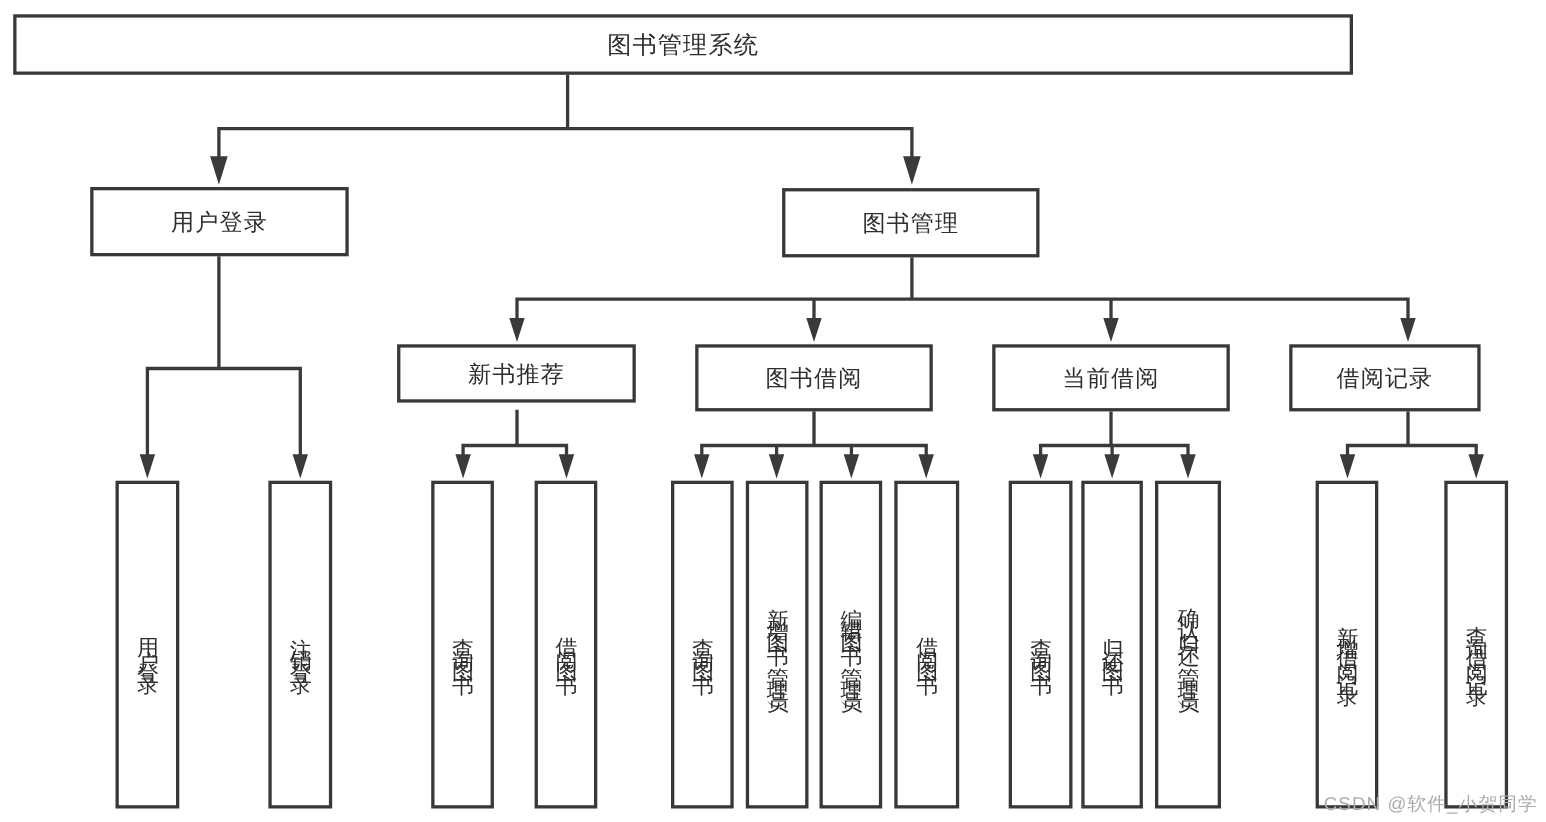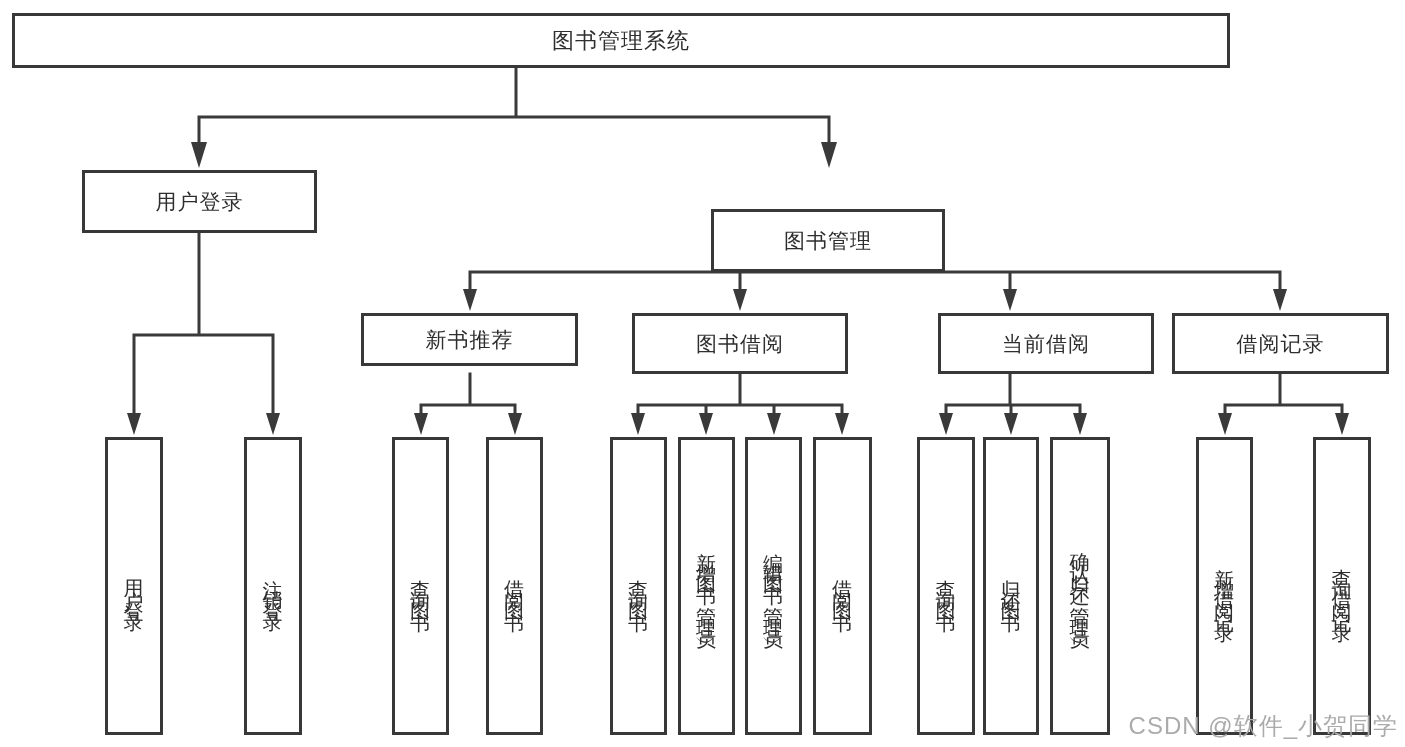--- a/index.html
+++ b/index.html
@@ -35,21 +35,21 @@
     writing-mode: vertical-rl;
     text-orientation: mixed;
     letter-spacing: 11px;
     line-height: 1;
     white-space: nowrap;
   }
   .watermark {
     position: absolute;
     right: 7px;
     bottom: 5px;
-    font-size: 24px;
+    font-size: 17px;
     letter-spacing: 1px;
     color: #ababab;
     z-index: 2;
     white-space: nowrap;
   }
 </style>
 </head>
 <body>
 
 <div class="canvas">
@@ -76,34 +76,34 @@
              M1218 413 L1232 413 L1225 435 Z  M1335 413 L1349 413 L1342 435 Z" fill="#3a3a3a" stroke="none"></path>
   </svg>
 
   <div class="box h root" style="left:12px; top:13px; width:1218px; height:55px;">
     <span>图书管理系统</span>
   </div>
 
   <div class="box h" style="left:82px; top:170px; width:235px; height:63px;">
     <span>用户登录</span>
   </div>
-  <div class="box h" style="left:711px; top:171px; width:234px; height:63px;margin-top:38px;">
+  <div class="box h" style="left:711px; top:171px; width:234px; height:63px;">
     <span>图书管理</span>
   </div>
 
   <div class="box h" style="left:361px; top:313px; width:217px; height:53px;">
     <span>新书推荐</span>
   </div>
   <div class="box h" style="left:632px; top:313px; width:216px; height:61px;">
     <span>图书借阅</span>
   </div>
-  <div class="box h" style="left:902px; top:313px; width:216px; height:61px;margin-left:36px;">
+  <div class="box h" style="left:902px; top:313px; width:216px; height:61px;">
     <span>当前借阅</span>
   </div>
-  <div class="box h" style="left:1172px; top:313px; width:217px; height:61px;">
+  <div class="box h" style="left:1172px; top:313px; width:174px; height:61px;">
     <span>借阅记录</span>
   </div>
 
   <div class="box v" style="left:105px; top:437px; width:58px; height:298px;">
     <span class="vtext">用户登录</span>
   </div>
   <div class="box v" style="left:244px; top:437px; width:58px; height:298px;">
     <span class="vtext">注销登录</span>
   </div>
 

